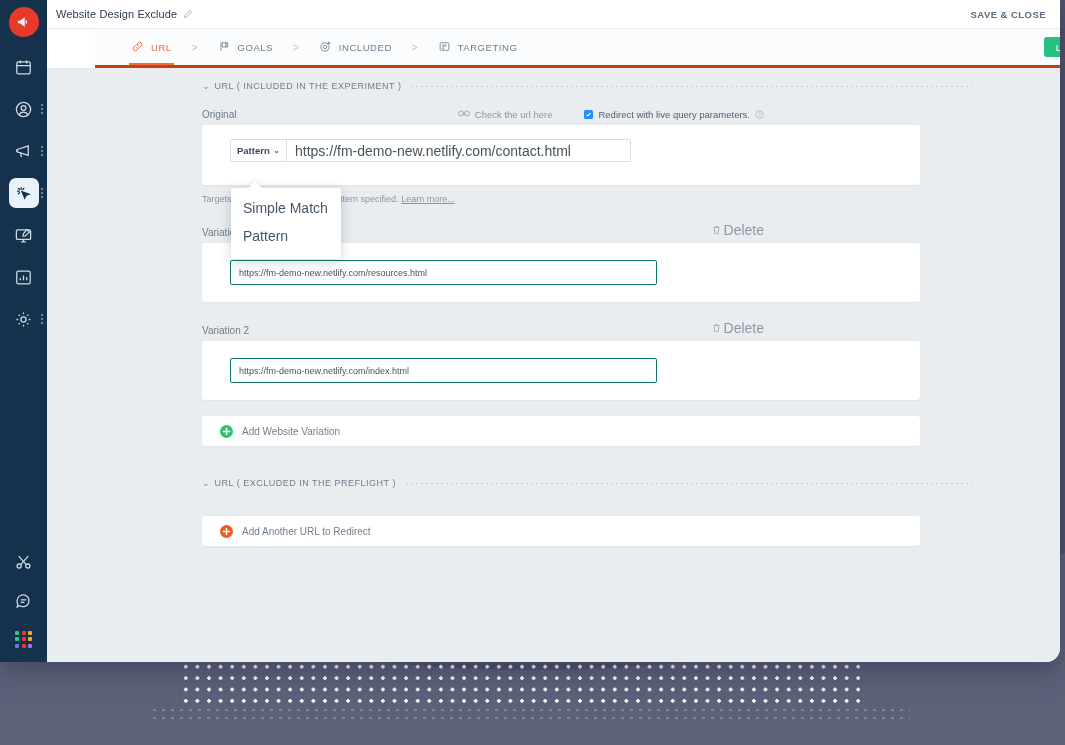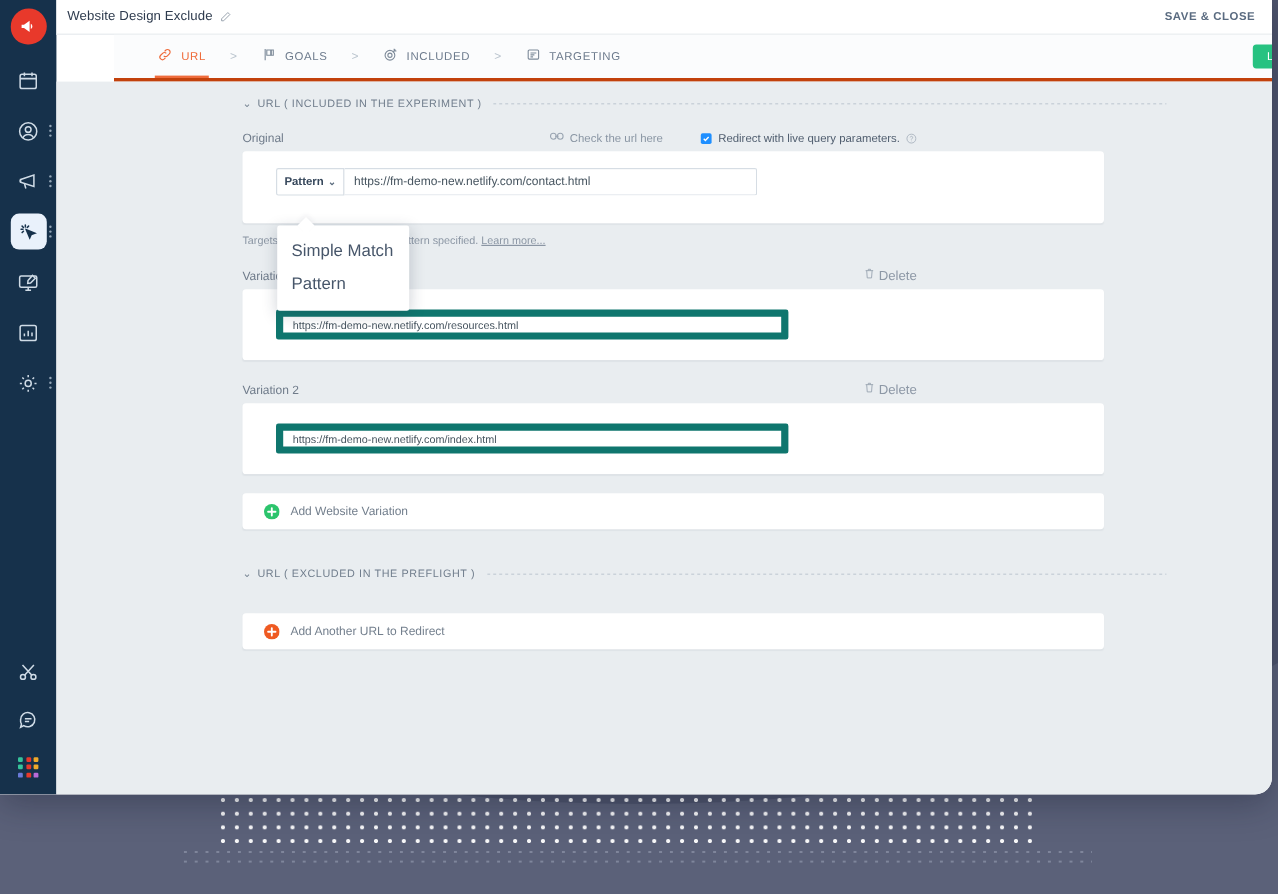--- a/index.html
+++ b/index.html
@@ -256,21 +256,21 @@
     display: flex; align-items: center; justify-content: center;
     flex: none;
   }
   .cbox svg { width: 7px; height: 7px; }
   .help-icon { width: 9px; height: 9px; display: inline-block; }
   .help-icon svg { width: 9px; height: 9px; display: block; }
 
   .delete-btn {
     margin-left: auto;
     display: flex; align-items: center; gap: 3px;
-    font-size: 11px; color: #8d98a6;
+    font-size: 14px; color: #8d98a6;
   }
   .delete-btn svg { width: 9px; height: 10px; }
 
   .card {
     margin-left: 155px;
     width: 718px;
     background: #ffffff;
     border-radius: 3px;
     box-shadow: 0 1px 1px rgba(40,55,75,.05);
   }
@@ -300,28 +300,28 @@
   }
 
   .url-input {
     width: 344px; height: 23px;
     border: 1px solid #d6dde4;
     border-left: none;
     border-radius: 0 2px 2px 0;
     background: #fff;
     display: flex; align-items: center;
     padding: 0 8px;
-    font-size: 10px;
+    font-size: 14px;
     color: #46545f;
   }
 
   .var-input {
     margin-left: 28px;
     width: 427px; height: 25px;
-    border: 6px solid #0f766e;
+    border: 1px solid #0f766e;
     border-radius: 2px;
     background: #fff;
     display: flex; align-items: center;
     padding: 0 8px;
     font-size: 9px;
     color: #46545f;
   }
 
   .helper-text {
     margin: 9px 0 0 155px;

